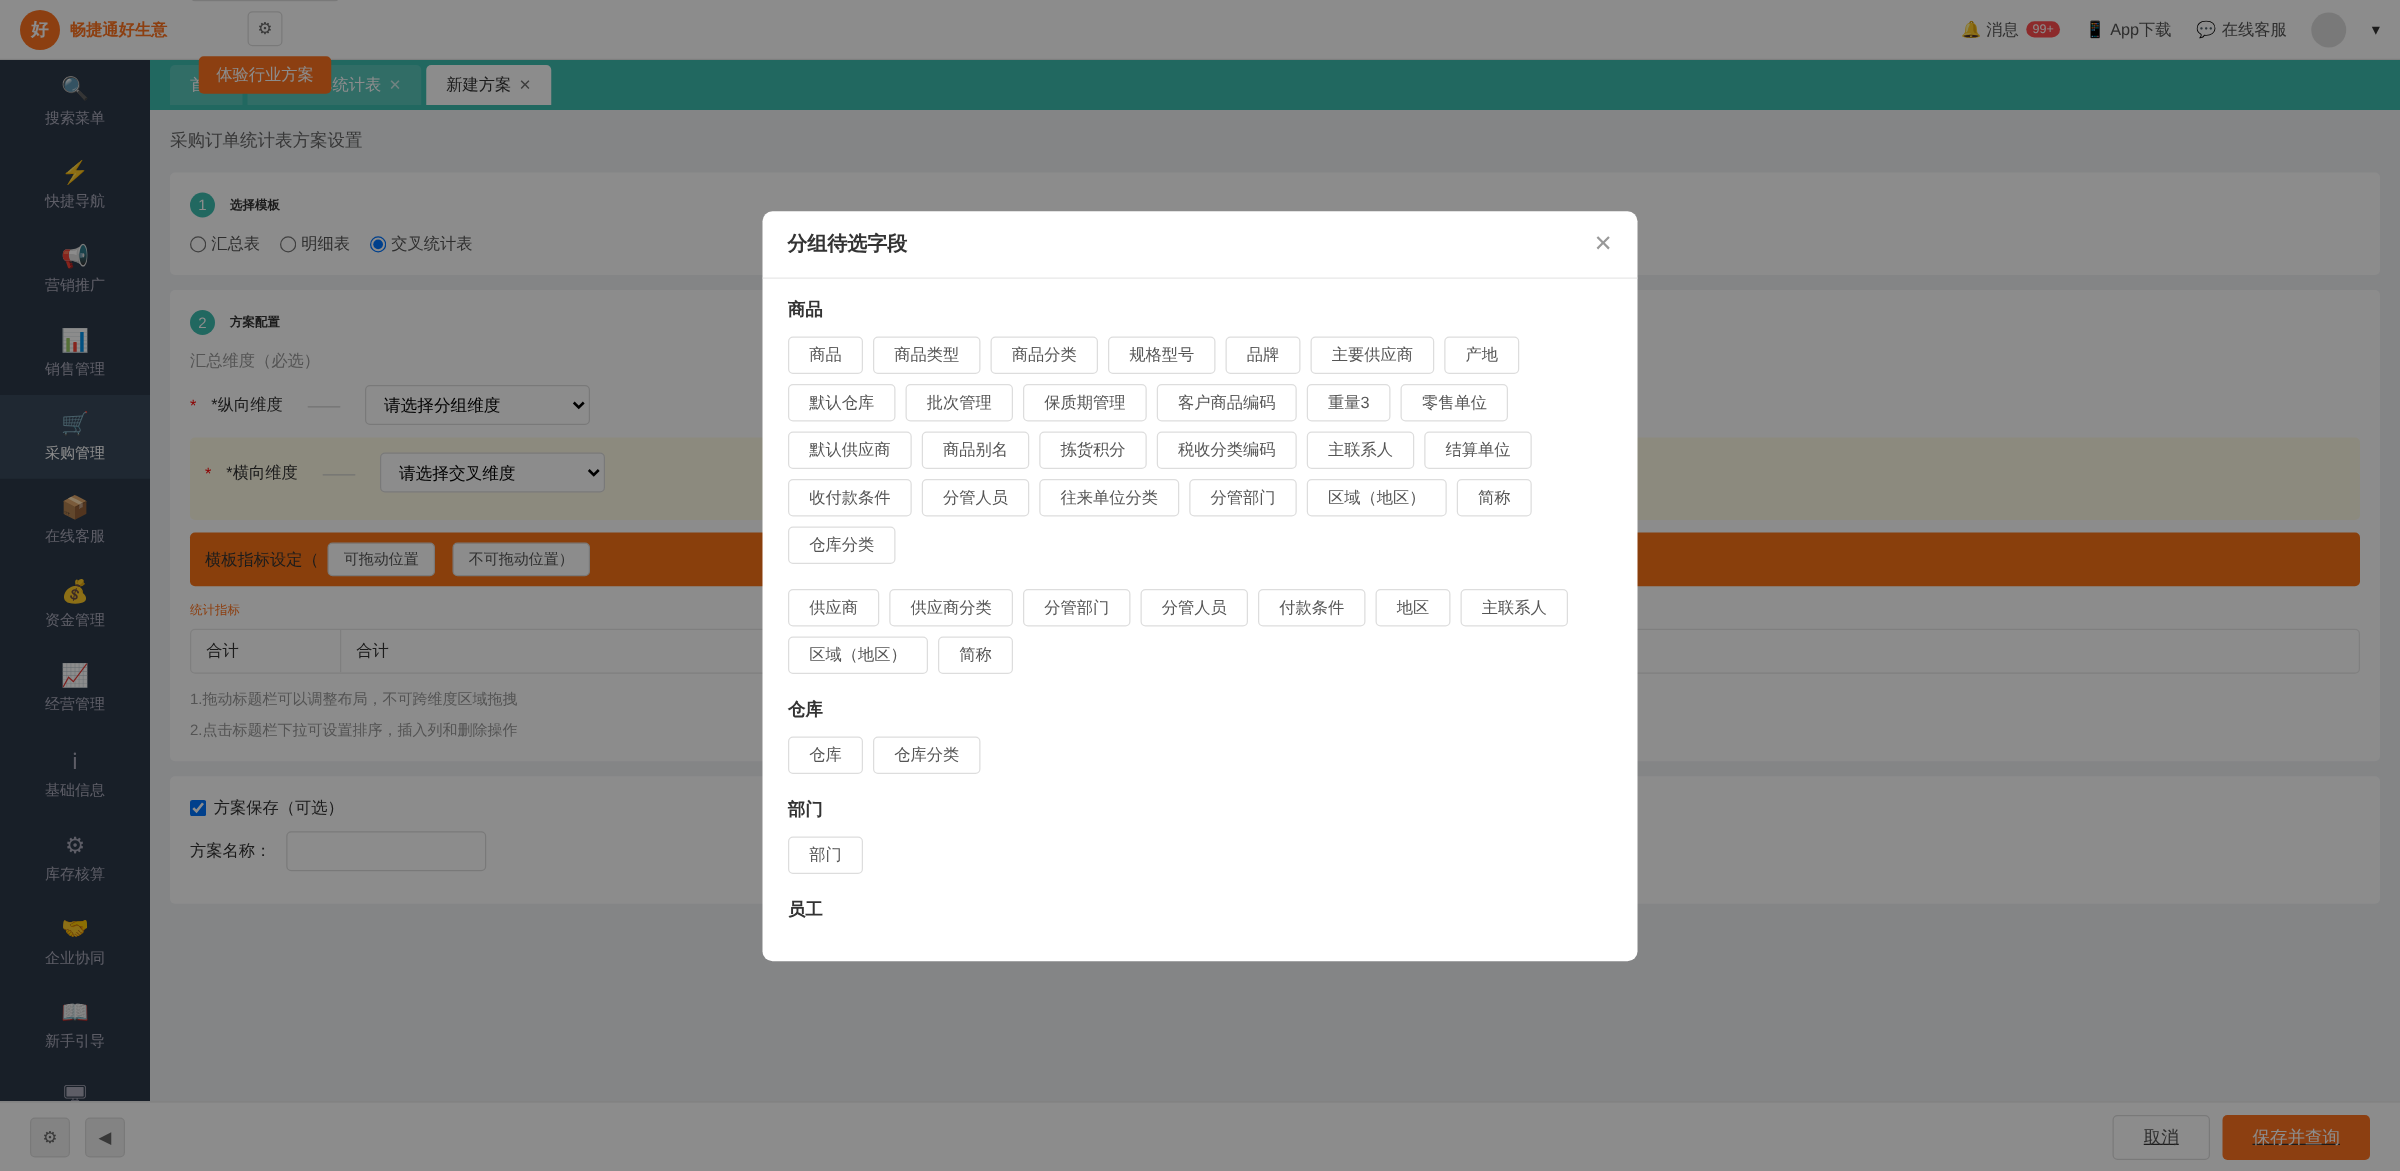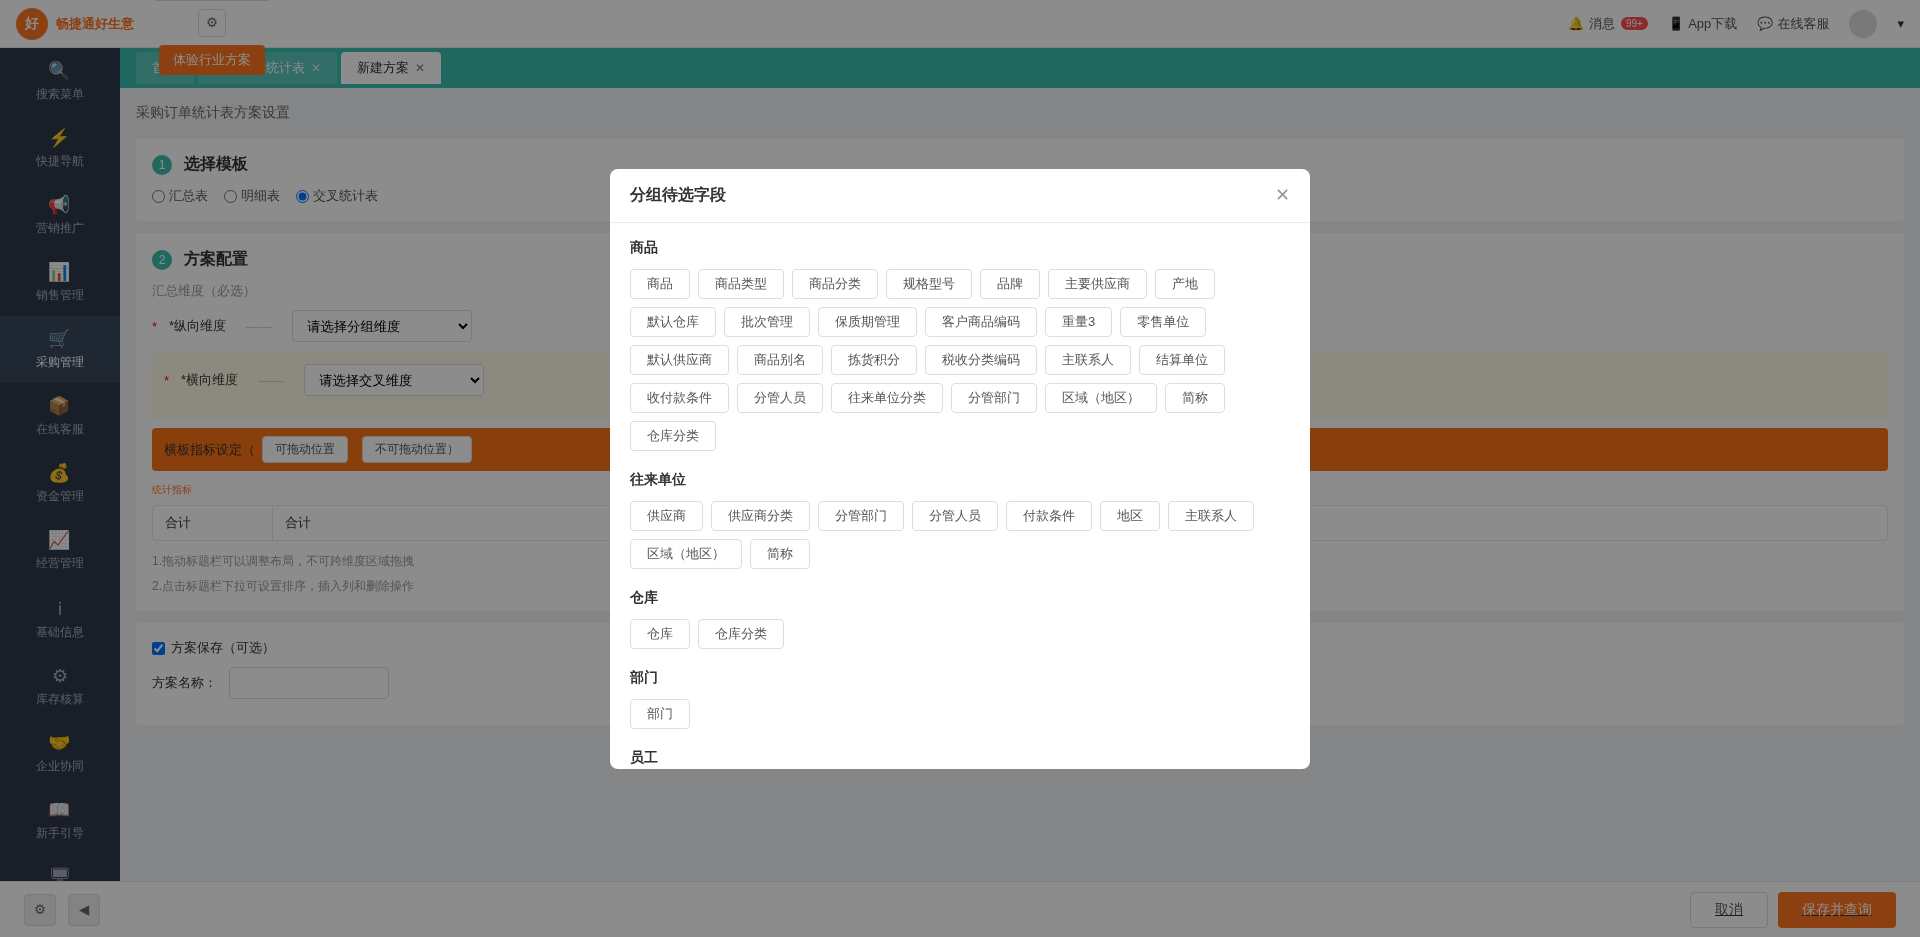--- a/index.html
+++ b/index.html
@@ -111,21 +111,21 @@
     }
 
     .step-header {
       display: flex; align-items: center; gap: 12px; margin-bottom: 12px;
     }
     .step-num {
       width: 20px; height: 20px; border-radius: 50%;
       background: #3dbdb0; color: #fff; font-size: 12px;
       display: flex; align-items: center; justify-content: center;
     }
-    .step-label { font-size: 16px; font-weight: bold; color: #333; }
+    .step-label { font-size: 10px; font-weight: bold; color: #333; }
 
     .radio-group { display: flex; align-items: center; gap: 16px; }
     .radio-item { display: flex; align-items: center; gap: 4px; cursor: pointer; font-size: 13px; color: #555; }
 
     .form-row { display: flex; align-items: center; gap: 12px; margin-bottom: 10px; }
     .form-label { color: #999; font-size: 13px; min-width: 80px; }
     .required { color: red; }
 
     .select-input {
       height: 32px; border: 1px solid #ddd; border-radius: 4px;
@@ -467,21 +467,20 @@
             <button class="field-tag">收付款条件</button>
             <button class="field-tag">分管人员</button>
             <button class="field-tag">往来单位分类</button>
             <button class="field-tag">分管部门</button>
             <button class="field-tag">区域（地区）</button>
             <button class="field-tag">简称</button>
             <button class="field-tag">仓库分类</button>
           </div>
         </div>
         <div class="field-section">
-          <div class="field-section-title">往来单位</div>
           <div class="field-tags">
             <button class="field-tag">供应商</button>
             <button class="field-tag">供应商分类</button>
             <button class="field-tag">分管部门</button>
             <button class="field-tag">分管人员</button>
             <button class="field-tag">付款条件</button>
             <button class="field-tag">地区</button>
             <button class="field-tag">主联系人</button>
             <button class="field-tag">区域（地区）</button>
             <button class="field-tag">简称</button>

